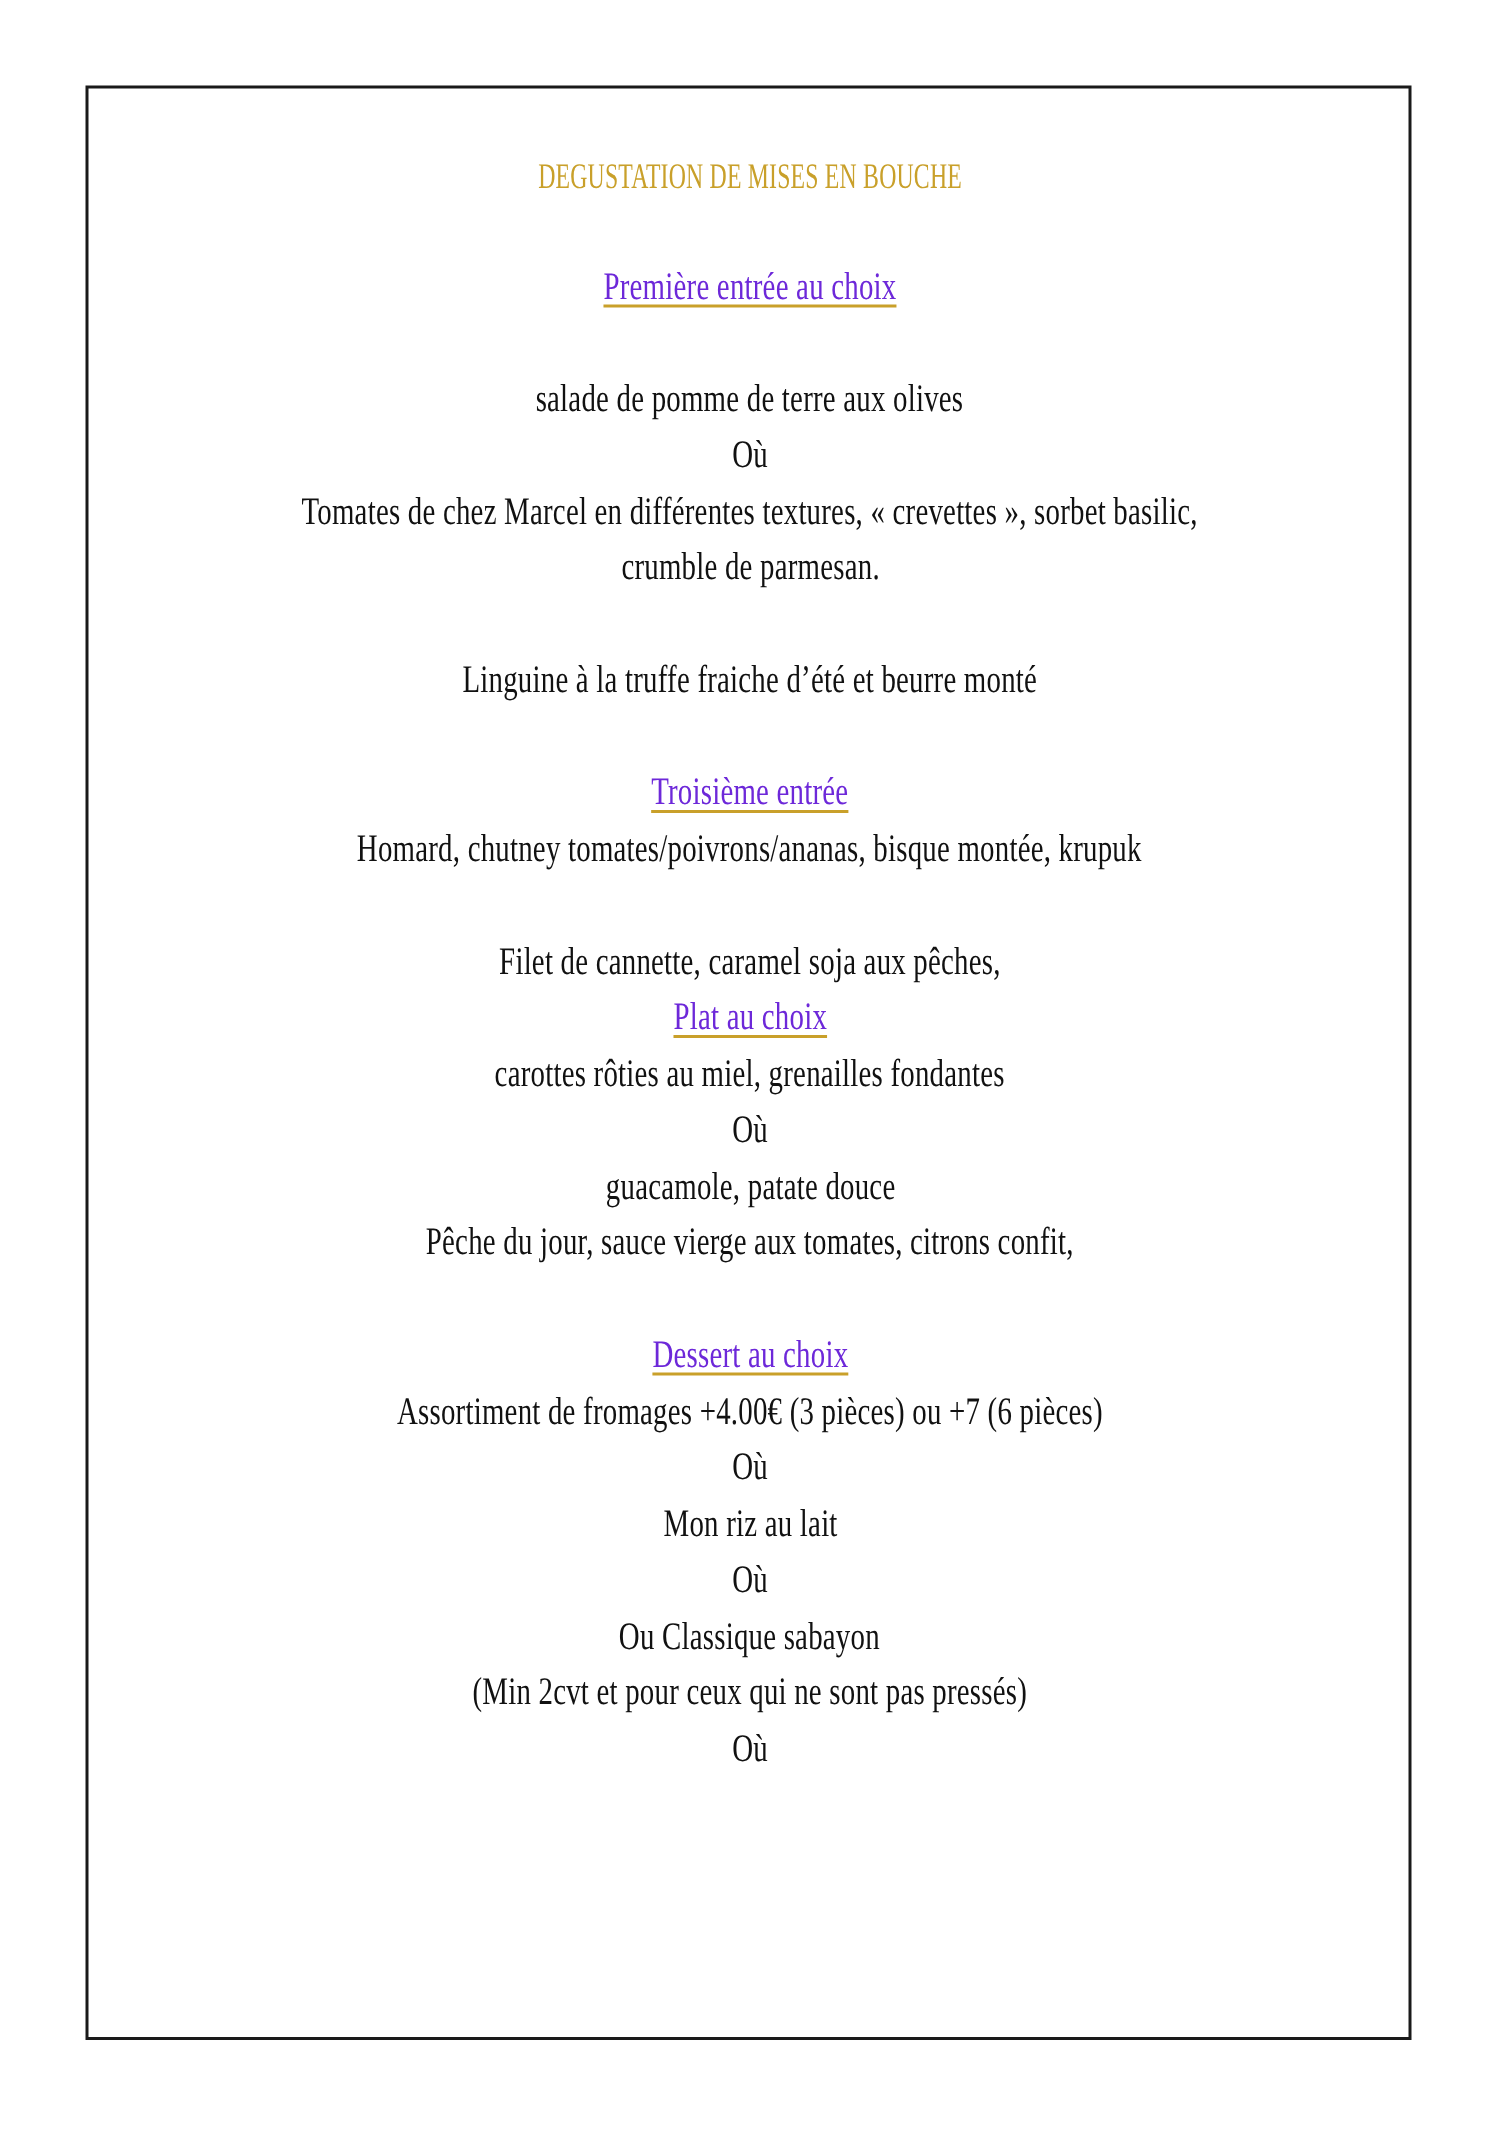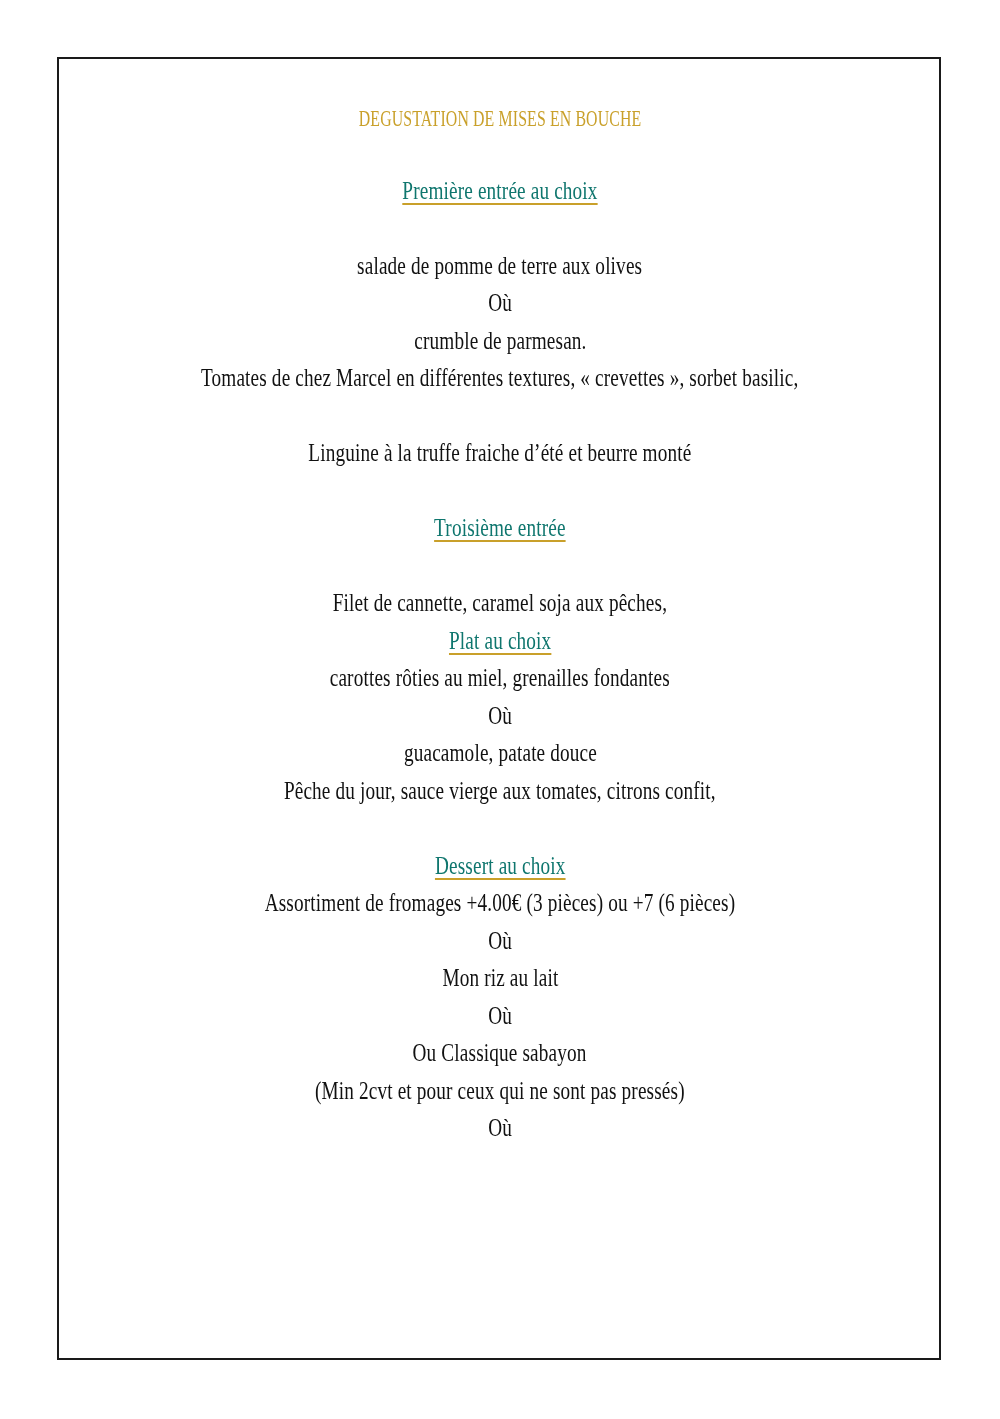--- a/index.html
+++ b/index.html
@@ -45,21 +45,21 @@
       letter-spacing: 0.2px;
     }
     .title {
       color: #c9a02a;
       font-size: 24px;
     }
     .title .txt {
       transform: scaleX(0.66);
     }
     .heading {
-      color: #0f766e;
+      color: #6d28d9;
     }
     .heading .txt {
       text-decoration: underline;
       text-decoration-thickness: 2px;
       text-underline-offset: 4px;
       text-decoration-color: #c9a02a;
     }
     .blank { height: 37.5px; }
     .half-blank { height: 34px; }
   </style>
@@ -75,34 +75,35 @@
   </div>
   <div class="half-blank"></div>
 
   <section>
     <div class="line heading">
       <span class="txt"> Première entrée au choix</span>
     </div>
     <div class="blank"></div>
     <div class="line"><span class="txt">salade de pomme de terre aux olives</span></div>
     <div class="line"><span class="txt">Où</span></div>
+    <div class="line"><span class="txt">Tomates de chez Marcel en différentes textures, « crevettes », sorbet basilic,</span></div>
     <div class="line"><span class="txt">crumble de parmesan.</span></div>
-    <div class="line"><span class="txt">Tomates de chez Marcel en différentes textures, « crevettes », sorbet basilic,</span></div>
   </section>
   <div class="blank"></div>
 
   <section>
     <div class="line"><span class="txt">Linguine à la truffe fraiche d’été et beurre monté</span></div>
   </section>
   <div class="blank"></div>
 
   <section>
     <div class="line heading">
       <span class="txt">Troisième entrée</span>
     </div>
+    <div class="line"><span class="txt">Homard, chutney tomates/poivrons/ananas, bisque montée, krupuk</span></div>
   </section>
   <div class="blank"></div>
 
   <section>
     <div class="line"><span class="txt">Filet de cannette, caramel soja aux pêches,</span></div>
     <div class="line heading">
       <span class="txt">Plat au choix</span>
     </div>
     <div class="line"><span class="txt">carottes rôties au miel, grenailles fondantes</span></div>
     <div class="line"><span class="txt">Où</span></div>

